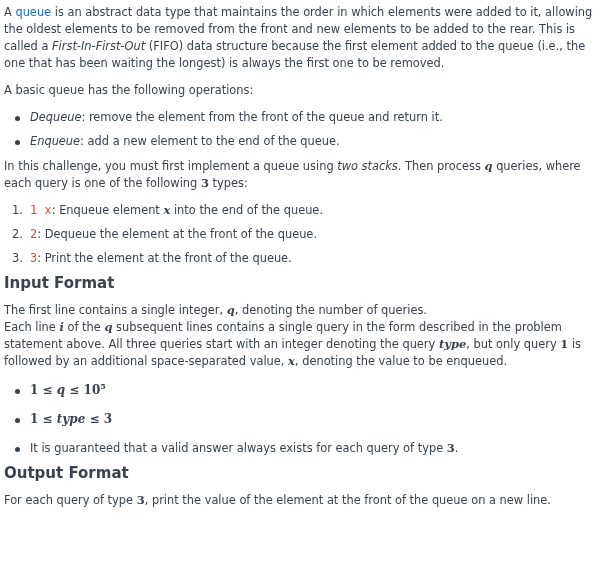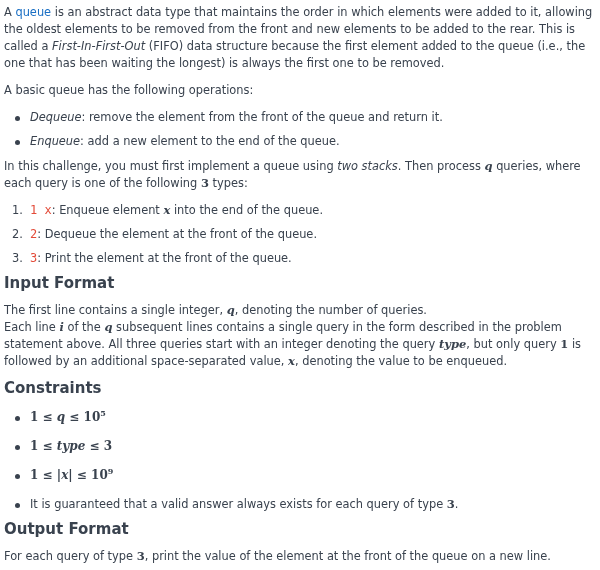--- a/index.html
+++ b/index.html
@@ -49,24 +49,22 @@
 
   <ol>
     <li><span class="num">1.</span><span class="code">1 x</span><span>: Enqueue element </span><span class="math">x</span><span> into the end of the queue.</span></li>
     <li><span class="num">2.</span><span class="code">2</span><span>: Dequeue the element at the front of the queue.</span></li>
     <li><span class="num">3.</span><span class="code">3</span><span>: Print the element at the front of the queue.</span></li>
   </ol>
 
   <h4>Input Format</h4>
   <p class="para"><span>The first line contains a single integer, </span><span class="math">q</span><span>, denoting the number of queries.</span><br><span>Each line </span><span class="math">i</span><span> of the </span><span class="math">q</span><span> subsequent lines contains a single query in the form described in the problem statement above. All three queries start with an integer denoting the query </span><span class="math">type</span><span>, but only query </span><span class="mathn">1</span><span> is followed by an additional space-separated value, </span><span class="math">x</span><span>, denoting the value to be enqueued.</span></p>
 
-  <h4>Constraints</h4>
   <ul class="constraints">
     <li><span class="mathline"><span>1 ≤ </span><i>q</i><span> ≤ 10</span><sup>5</sup></span></li>
     <li><span class="mathline"><span>1 ≤ </span><i>type</i><span> ≤ 3</span></span></li>
-    <li><span class="mathline"><span>1 ≤ |</span><i>x</i><span>| ≤ 10</span><sup>9</sup></span></li>
     <li><span>It is guaranteed that a valid answer always exists for each query of type </span><span class="mathn">3</span><span>.</span></li>
   </ul>
 
   <h4>Output Format</h4>
   <p class="para"><span>For each query of type </span><span class="mathn">3</span><span>, print the value of the element at the front of the queue on a new line.</span></p>
 
 </div>
 
 </body></html>

